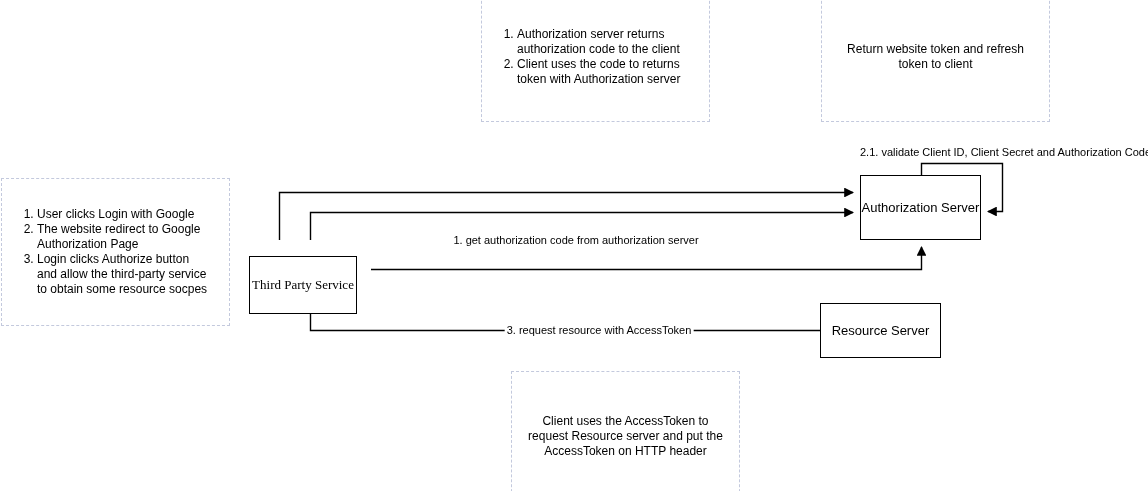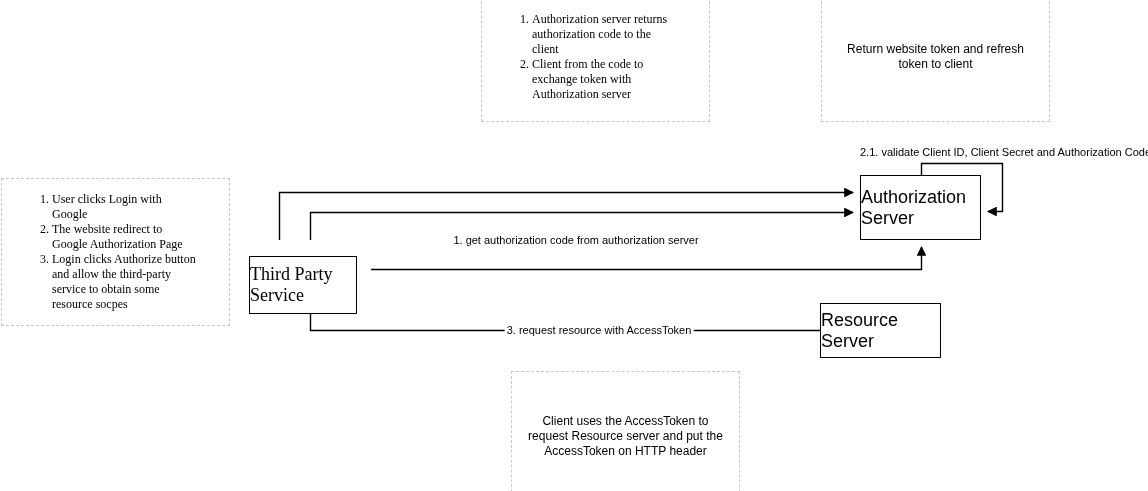--- a/index.html
+++ b/index.html
@@ -39,40 +39,39 @@
   }
   .note-inner {
     width: 100%;
     padding: 0 14px;
     box-sizing: border-box;
   }
   .note-center .note-inner {
     text-align: center;
   }
   ol.note-list {
-    margin: 18px;
+    margin: 3px;
     padding-left: 18px;
     list-style-position: outside;
-    font-family: Liberation Serif, serif;
   }
   ol.note-list li {
     margin: 0;
     padding: 0;
     text-align: left;
   }
   
   .node {
     position: absolute;
     box-sizing: border-box;
     border: 1.4px solid #000000;
     background: #ffffff;
     display: flex;
     align-items: center;
     justify-content: center;
-    font-size: 18px;
+    font-size: 13px;
     color: #000000;
     z-index: 3;
   }
   
   .edge-label {
     position: absolute;
     background: #ffffff;
     font-size: 11px;
     line-height: 13px;
     color: #000000;
@@ -115,21 +114,21 @@
 
     <g>
       <path d="M 310.5 298 L 310.5 330.5 L 853 330.5" fill="none" stroke="#000000" stroke-width="1.4" marker-end="url(#arrow)"></path>
     </g>
   </svg>
 
   <div class="note note-center" style="left:481px; top:-9px; width:229px; height:131px;">
     <div class="note-inner">
       <ol class="note-list">
         <li>Authorization server returns authorization code to the client</li>
-        <li>Client from the code to exchange token with Authorization server</li>
+        <li>Client uses the code to returns token with Authorization server</li>
       </ol>
     </div>
   </div>
 
   <div class="note note-center" style="left:821px; top:-9px; width:229px; height:131px;">
     <div class="note-inner">Return website token and refresh token to client</div>
   </div>
 
   <div class="note note-center" style="left:1px; top:178px; width:229px; height:148px;">
     <div class="note-inner">

